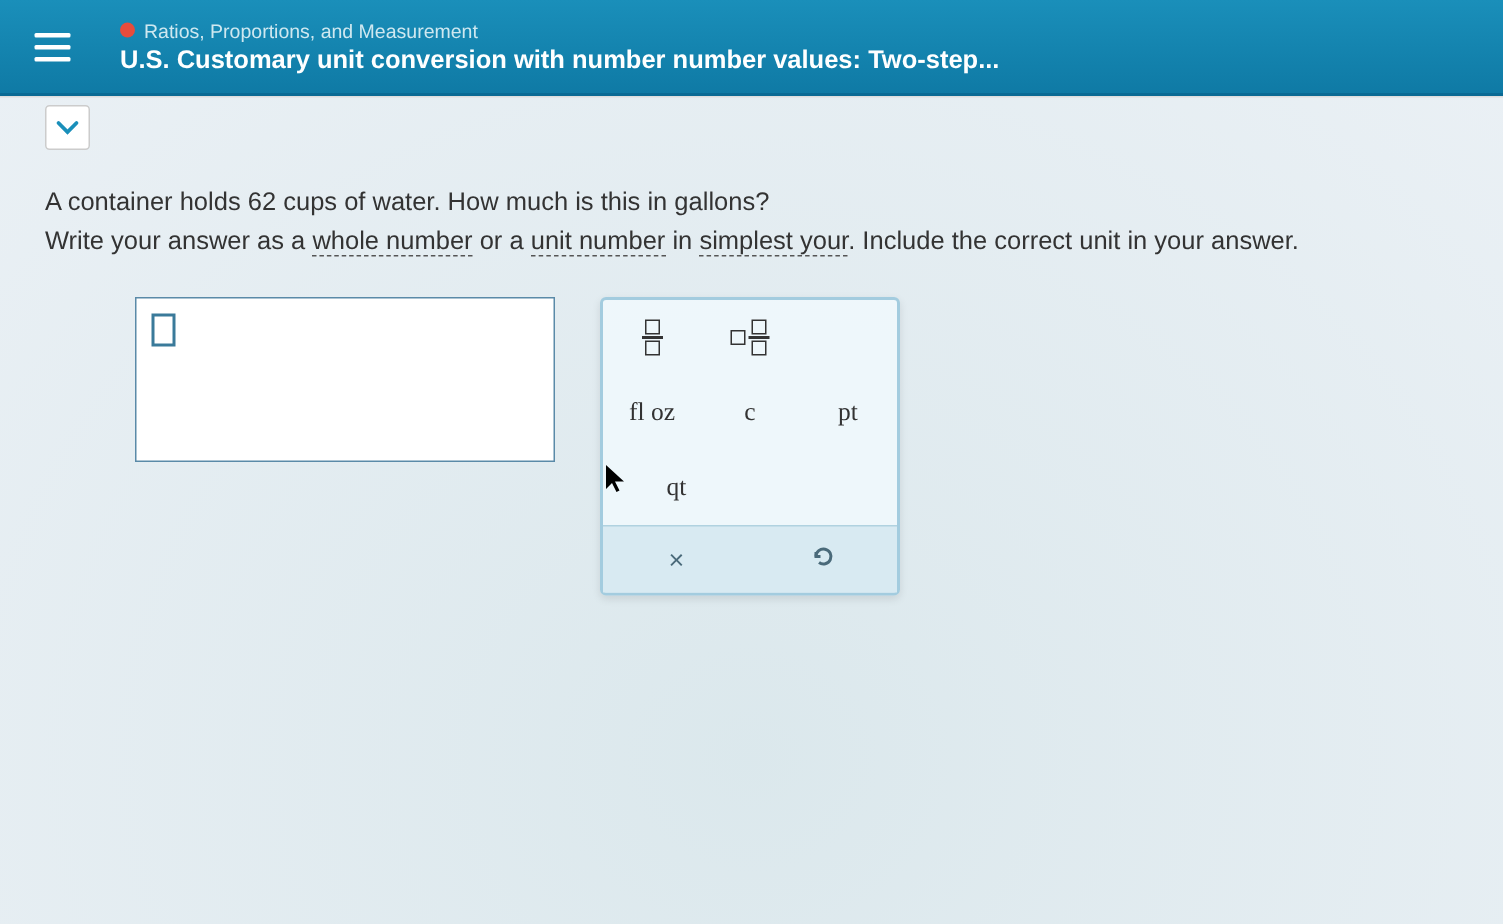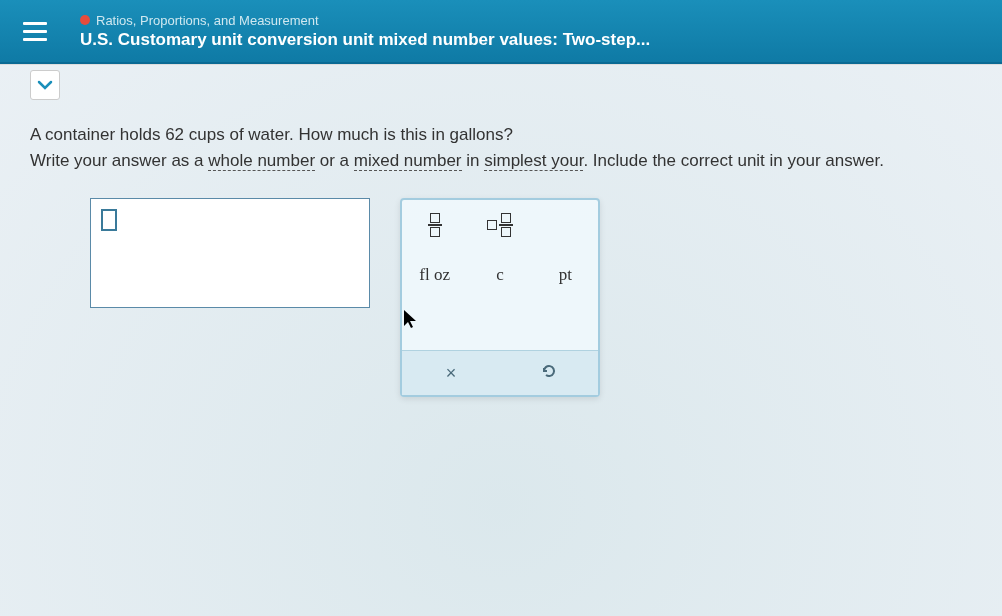--- a/index.html
+++ b/index.html
@@ -199,34 +199,34 @@
   <div class="hamburger">
     <span></span>
       <span></span>
       <span></span>
   </div>
   <div class="header-text">
     <div class="breadcrumb">
       <span class="red-dot"></span>
       <span>Ratios, Proportions, and Measurement</span>
     </div>
-    <div class="title">U.S. Customary unit conversion unit mixed number values: Two-step...</div>
+    <div class="title">U.S. Customary unit conversion with number number values: Two-step...</div>
   </div>
 </div>
 
 <div class="collapse-btn">
   <svg viewBox="0 0 16 10">
     <path d="M2 2 L8 8 L14 2" stroke="#1a8fba" stroke-width="2.5" fill="none" stroke-linecap="round"></path>
   </svg>
 </div>
 
 <div class="content">
   <div class="question">
     <span>A container holds </span><span>62</span><span> cups of water. How much is this in gallons?</span><br>
-    <span>Write your answer as a </span><span class="dotted-underline">whole number</span><span> or a </span><span class="dotted-underline">mixed number</span><span> in </span><span class="dotted-underline">simplest your</span><span>. Include the correct unit in your answer.</span>
+    <span>Write your answer as a </span><span class="dotted-underline">whole number</span><span> or a </span><span class="dotted-underline">unit number</span><span> in </span><span class="dotted-underline">simplest your</span><span>. Include the correct unit in your answer.</span>
   </div>
 
   <div class="work-area">
     <div class="answer-box">
       <span class="cursor-box"></span>
     </div>
 
     <div class="keypad">
       <div class="keypad-row">
         <div class="keypad-cell">
@@ -247,20 +247,21 @@
           </span>
         </div>
         <div class="keypad-cell"></div>
       </div>
       <div class="keypad-row">
         <div class="keypad-cell">fl oz</div>
         <div class="keypad-cell">c</div>
         <div class="keypad-cell">pt</div>
       </div>
       <div class="keypad-row">
+        <div class="keypad-cell">qt</div>
         <div class="keypad-cell"></div>
       </div>
       <div class="keypad-footer">
         <div class="footer-btn">
           <span>×</span>
         </div>
         <div class="footer-btn">
           <span>
             <svg width="18" height="18" viewBox="0 0 18 18">
                 <path d="M4 9 A5 5 0 1 1 6 13" stroke="#4a6a7a" stroke-width="2" fill="none"></path>

